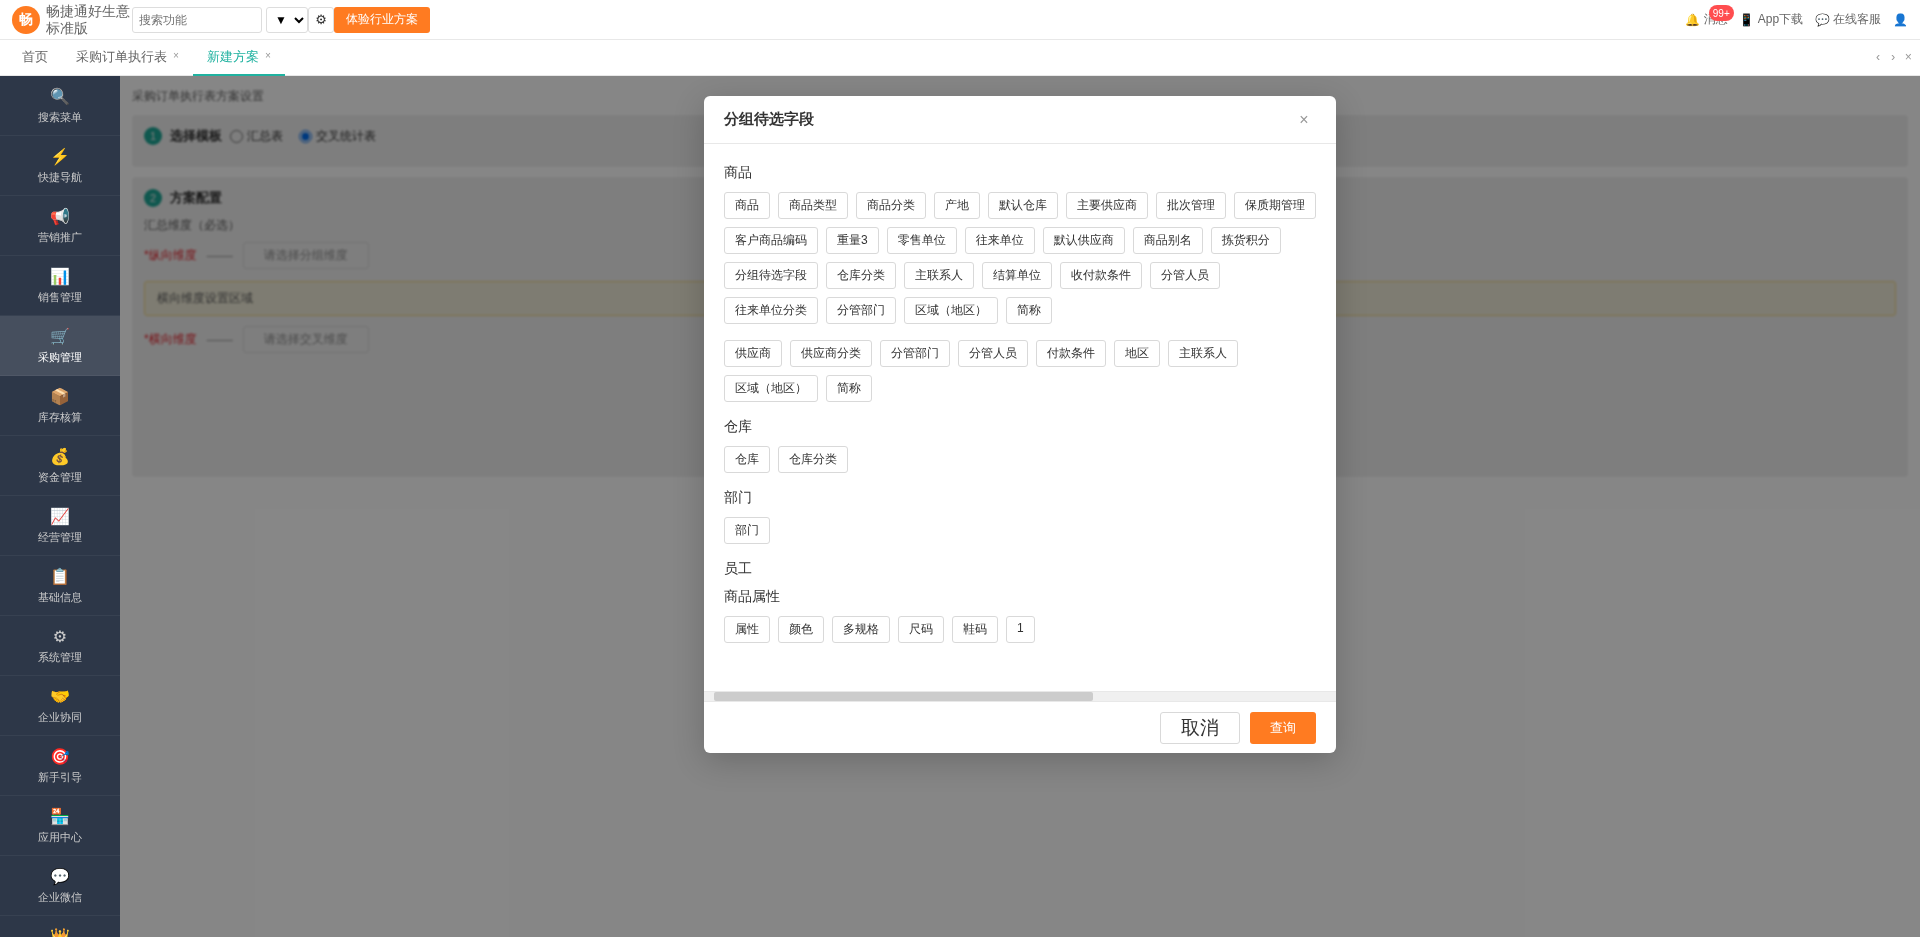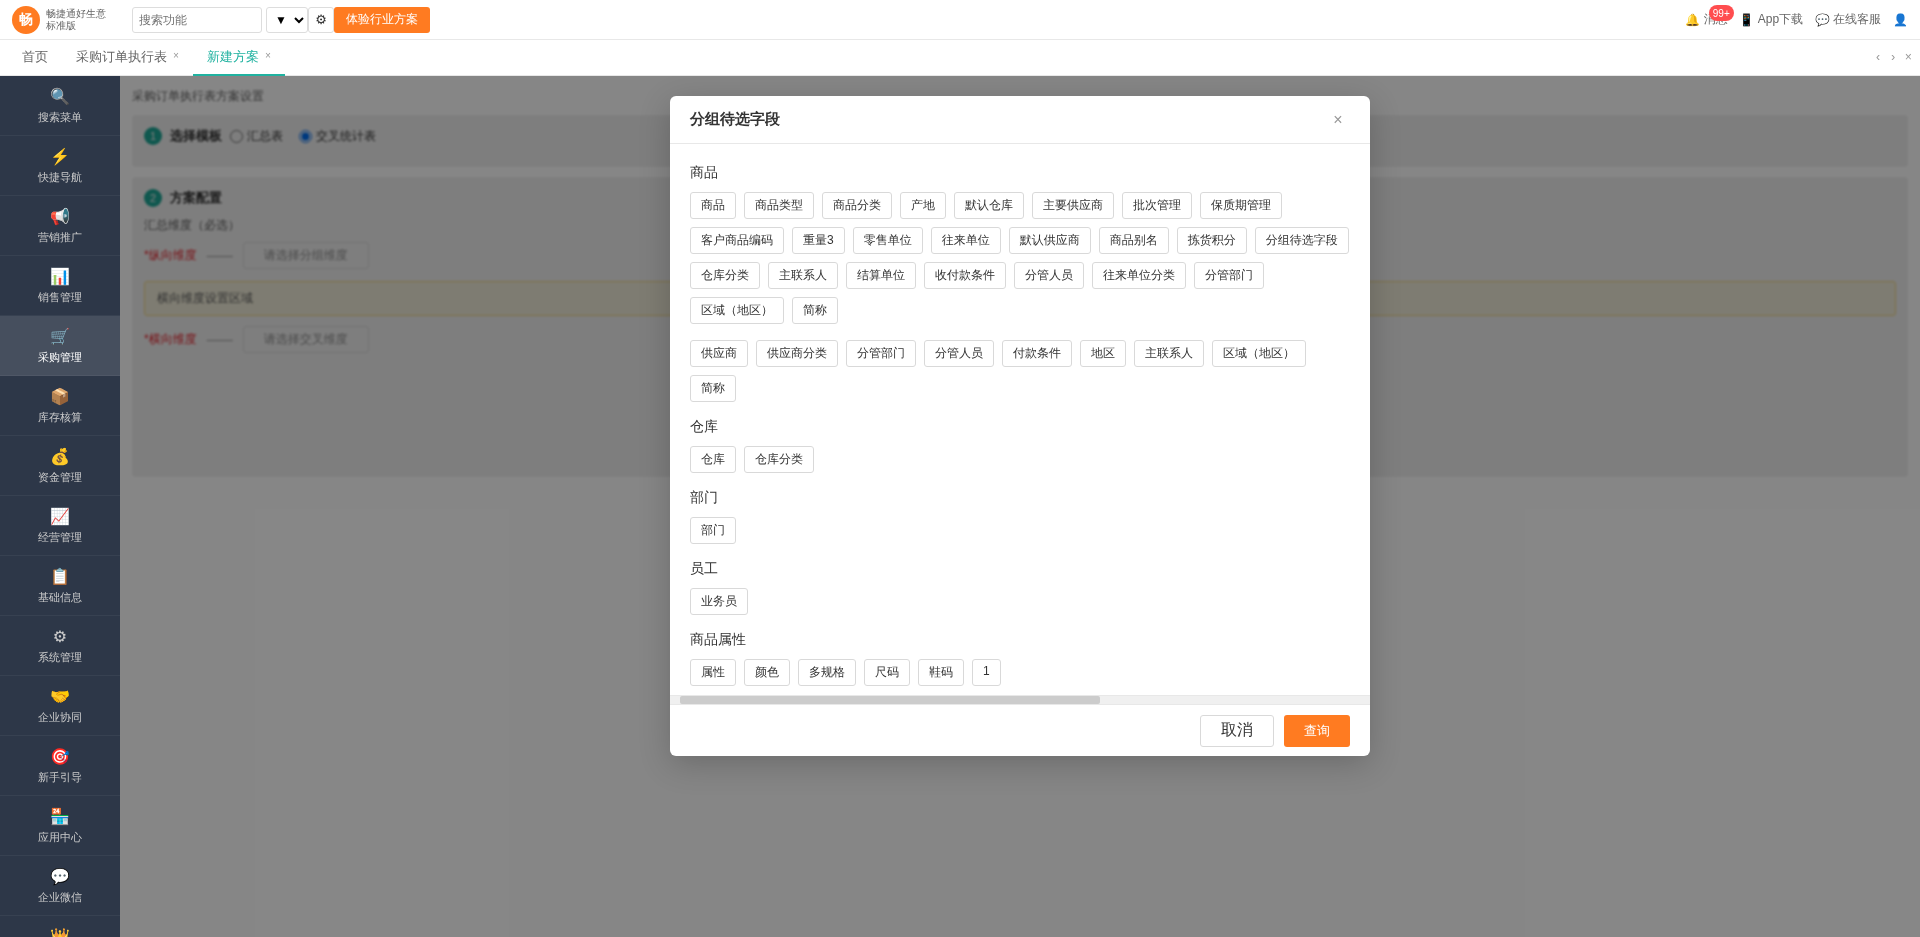--- a/index.html
+++ b/index.html
@@ -180,21 +180,21 @@
       background: rgba(0,0,0,0.45);
       display: flex;
       align-items: flex-start;
       justify-content: center;
       z-index: 100;
       padding-top: 20px;
     }
     .modal {
       background: #fff;
       border-radius: 6px;
-      width: 700px;
+      width: 632px;
       max-height: 660px;
       display: flex;
       flex-direction: column;
       box-shadow: 0 8px 32px rgba(0,0,0,0.2);
     }
     .modal-header {
       height: 48px;
       display: flex; align-items: center; justify-content: space-between;
       padding: 0 20px;
       border-bottom: 1px solid #e8e8e8;
@@ -262,37 +262,37 @@
       width: 60%;
       background: #ccc;
       border-radius: 2px;
       margin-left: 10px;
     }
 
     
     .btn-cancel {
       height: 32px; padding: 0 20px;
       border: 1px solid #d9d9d9; border-radius: 3px;
-      background: #fff; color: #333; cursor: pointer; font-size: 16px;
+      background: #fff; color: #333; cursor: pointer; font-size: 19px;
     }
     .btn-confirm {
       height: 32px; padding: 0 20px;
       border: none; border-radius: 3px;
       background: #ff7b21; color: white; cursor: pointer; font-size: 13px;
     }
   </style>
 </head>
 <body>
 
 <div class="top-header">
   <div class="logo-area">
     <div class="logo-icon">
       <span>畅</span>
     </div>
-    <div class="logo-text" style="font-size:10px; white-space:pre-line;">畅捷通好生意
+    <div class="logo-text" style="font-size:14px; white-space:pre-line;">畅捷通好生意
 标准版</div>
   </div>
   <div class="top-nav-area">
     <div class="top-search">
       <input type="text" style="width: 130px;" placeholder="搜索功能">
       <select style="height:26px; font-size:12px;"><option>▼</option></select>
     </div>
     <div class="gear-btn">
       <span>⚙</span>
     </div>
@@ -501,23 +501,20 @@
               <div class="field-tag">仓库</div>
               <div class="field-tag">仓库分类</div>
             </div>
 
           <div class="field-group-title">部门</div>
           <div class="field-tags" id="fields-dept">
               <div class="field-tag">部门</div>
             </div>
 
           <div class="field-group-title">员工</div>
-          <div class="field-tags" id="fields-employee">
-              <div class="field-tag">业务员</div>
-            </div>
 
           <div class="field-group-title">商品属性</div>
           <div class="field-tags" id="fields-product-attr">
               <div class="field-tag">属性</div>
               <div class="field-tag">颜色</div>
               <div class="field-tag">多规格</div>
               <div class="field-tag">尺码</div>
               <div class="field-tag">鞋码</div>
               <div class="field-tag">1</div>
             </div>

